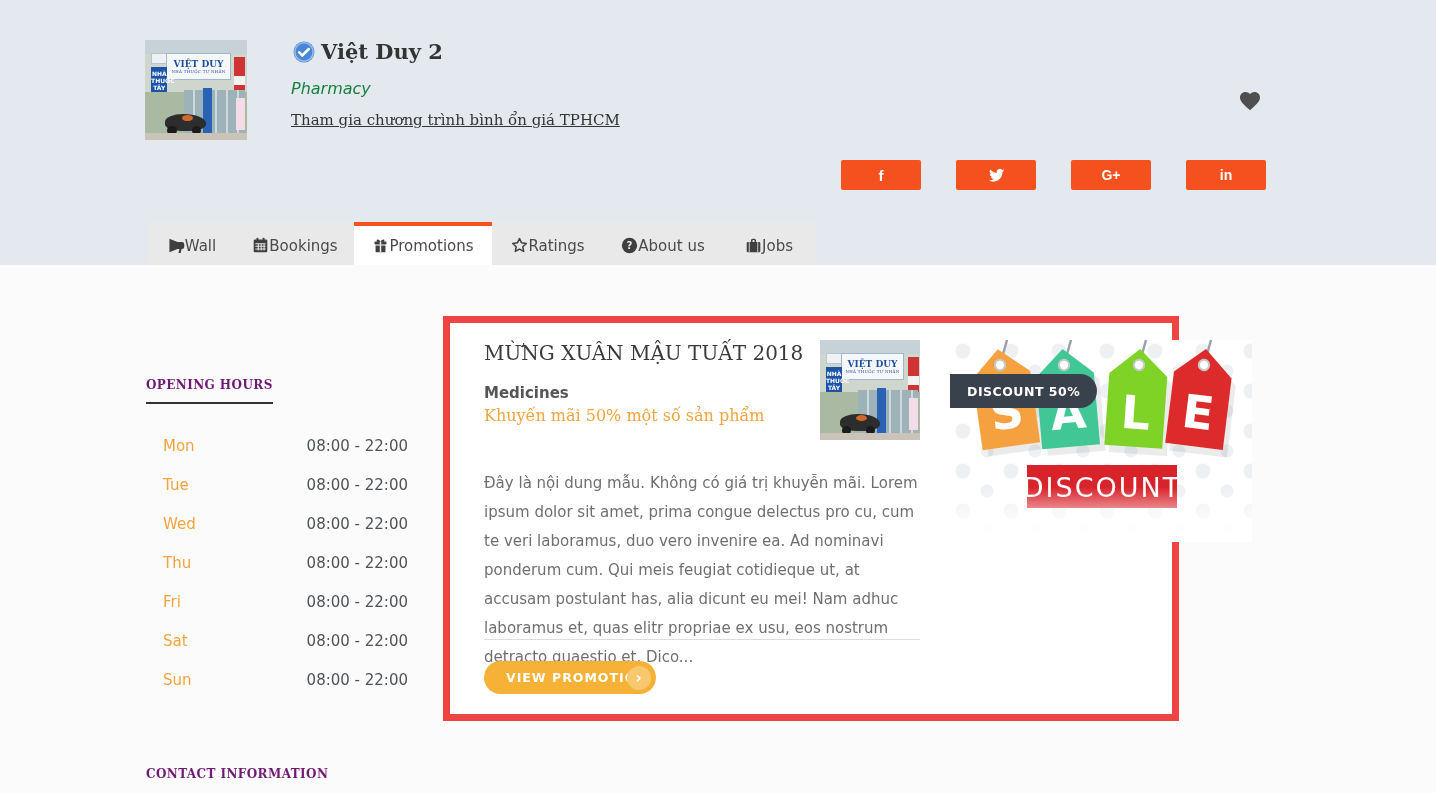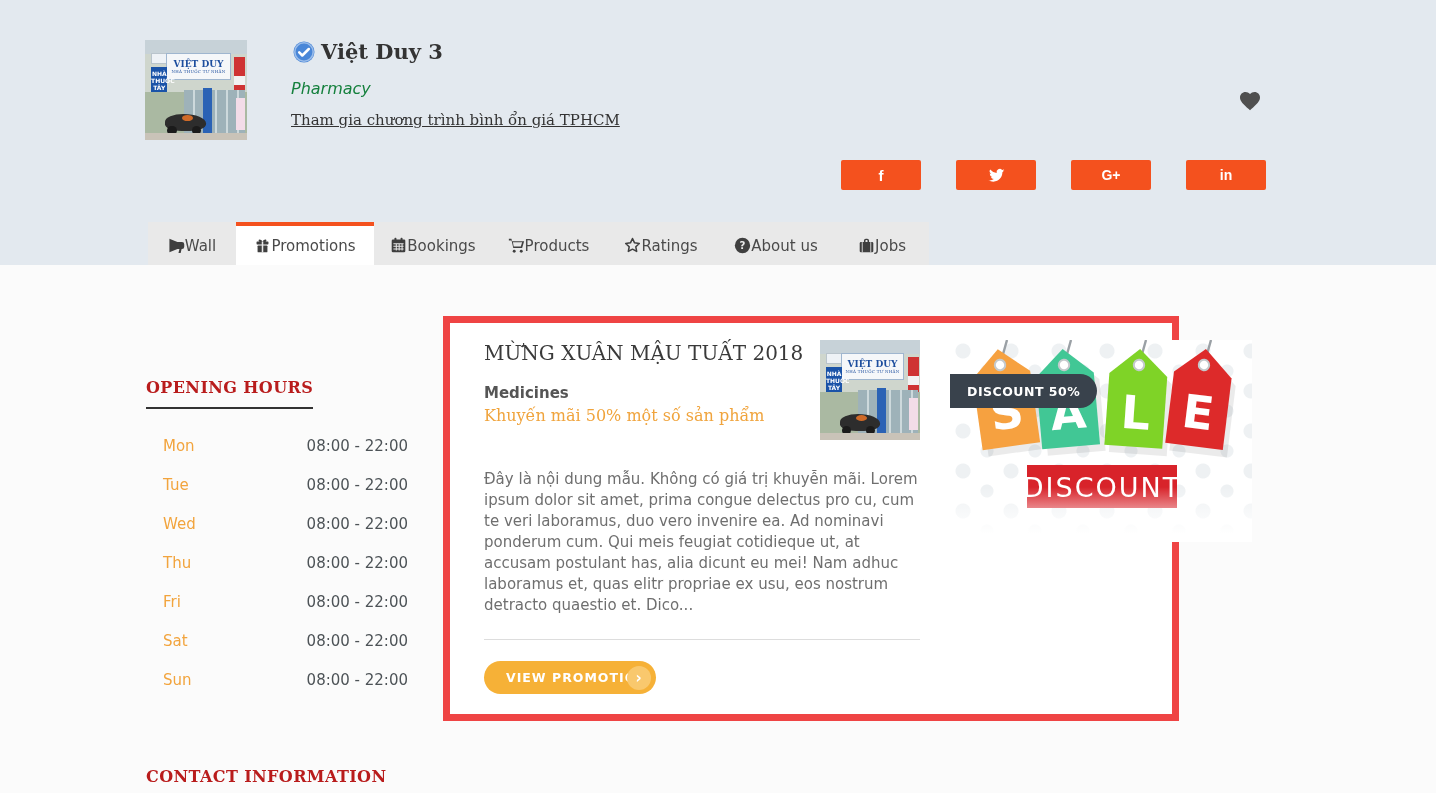--- a/index.html
+++ b/index.html
@@ -53,40 +53,40 @@
   .tabstrip { position:absolute; left:148px; top:222px; height:43px; display:inline-flex; background:#e9e9e9; }
   .tab { height:43px; display:flex; align-items:center; justify-content:center; 
          color:#4a4a4a; font-size:15px; cursor:pointer; border-top:4px solid transparent; flex:none; }
   .tab svg { width:17px; height:17px; fill:#3f3f3f; flex:none; }
   .tab.active { background:#fff; border-top-color:#f4511e; }
   .t-wall{width:88px;} .t-promo{width:138px;} .t-book{width:118px;} .t-prod{width:113px;}
   .t-rate{width:112px;} .t-about{width:118px;} .t-jobs{width:94px;}
 
   
   .oh-title, .ci-title { position:absolute; left:146px; font-family:"DejaVu Serif",serif;
-         font-size:16px; color:#b91c1c; letter-spacing:.4px; }
+         font-size:12px; color:#701a75; letter-spacing:.4px; }
   .oh-title { top:378px; padding-bottom:10px; border-bottom:2px solid #333; }
   .ci-title { top:767px; }
   .hours { position:absolute; left:146px; top:426px; width:262px; }
   .hour-row { height:39px; display:flex; align-items:center; justify-content:space-between; font-size:15px;margin-left:17px; }
   .hour-day { color:#f2a43d; }
   .hour-time{ color:#4d5357; }
 
   
   .card { position:absolute; left:443px; top:316px; width:736px; height:405px; background:#fff;
           border:7px solid #ef4444; }
   .promo-title { position:absolute; left:34px; top:18px; font-family:"DejaVu Serif",serif;
           font-size:20px; color:#3a3a3a; cursor:pointer; }
   .promo-cat   { position:absolute; left:34px; top:61px; font-size:15px; font-weight:bold; color:#555; }
   .promo-sub   { position:absolute; left:34px; top:83px; font-family:"DejaVu Serif",serif;
           font-size:16px; color:#f0a43d; }
   .promo-thumb { position:absolute; left:370px; top:17px; }
   .promo-thumb .storephoto { width:100px; height:100px; }
   .promo-body  { position:absolute; left:34px; top:146px; width:436px; font-size:15px;
-          line-height:21px; color:#6f6f6f; }
+          line-height:29px; color:#6f6f6f; }
   .promo-divider { position:absolute; left:34px; top:316px; width:436px; border-top:1px solid #ddd; }
   .view-btn { position:absolute; left:34px; top:338px; width:172px; height:33px; border:none;
           border-radius:17px; background:#f6b137; color:#fff; font-weight:bold; font-size:12.5px;
           letter-spacing:1px; text-align:left; padding-left:22px; cursor:pointer; font-family:"DejaVu Sans",sans-serif; }
   .view-btn .circ { position:absolute; right:5px; top:4.5px; width:24px; height:24px; border-radius:50%;
           background:#f9c86d; color:#fff; display:flex; align-items:center; justify-content:center;
           font-size:15px; font-weight:bold; }
   .action-row { position:absolute; left:0; top:338px; width:470px; height:33px; }
   .act-share { position:absolute; left:292px; top:7px; color:#f8432e; font-size:15px; cursor:pointer; }
   .act-like  { position:absolute; left:403px; top:7px; color:#f8432e; font-size:15px; cursor:pointer; }
@@ -136,21 +136,21 @@
     </div>
   </div>
 
   <span class="abs verified">
     <svg viewBox="0 0 22 22" width="22" height="22">
       <circle cx="11" cy="11" r="10.5" fill="#4a87d8"></circle>
       <circle cx="11" cy="11" r="9.2" fill="none" stroke="#ffffff" stroke-opacity=".45" stroke-width="1.6"></circle>
       <path d="M6.2 11.4l3.1 3.1L15.8 8" fill="none" stroke="#fff" stroke-width="2.5" stroke-linecap="round" stroke-linejoin="round"></path>
     </svg>
   </span>
-  <div class="abs biz-name">Việt Duy 3</div>
+  <div class="abs biz-name">Việt Duy 2</div>
   <a class="abs biz-cat">Pharmacy</a>
   <div class="abs biz-desc">Tham gia chương trình bình ổn giá TPHCM</div>
 
   <span class="abs fav-heart">
     <svg viewBox="0 0 24 24" width="26" height="24" fill="#4f4f4f">
       <path d="M12 21.3l-1.3-1.2C5.4 15.4 2 12.3 2 8.5 2 5.4 4.4 3 7.5 3c1.7 0 3.4.8 4.5 2.1A6 6 0 0 1 16.5 3C19.6 3 22 5.4 22 8.5c0 3.8-3.4 6.9-8.7 11.6L12 21.3z"></path>
     </svg>
   </span>
 
   <button class="social-btn sb-f">
@@ -170,45 +170,37 @@
     <span>in</span>
   </button>
 
   <div class="tabstrip">
     <div class="tab t-wall">
       <svg viewBox="0 0 18 18" style="transform:scaleX(-1)">
           <path d="M16.5 1.8v14.4L8 12.7H5.9l1 4.3H4.6l-1-4.3h-.4A2.4 2.4 0 0 1 .8 10.3V7.7a2.4 2.4 0 0 1 2.4-2.4H8l8.5-3.5z"></path>
         </svg>
       <span>Wall</span>
     </div>
+    <div class="tab t-book">
+      <svg viewBox="0 0 20 20">
+          <rect x="2" y="3" width="16" height="15" rx="1.5"></rect>
+          <rect x="5.2" y="1" width="2.4" height="4.2" rx="1"></rect>
+          <rect x="12.4" y="1" width="2.4" height="4.2" rx="1"></rect>
+          <path d="M4 8h12M4 11h12M4 14h12M7.4 8v8M10.8 8v8M14.2 8v8" stroke="#e9e9e9" stroke-width="1.2" fill="none"></path>
+        </svg>
+      <span>Bookings</span>
+    </div>
     <div class="tab t-promo active">
       <svg viewBox="0 0 20 20">
           <rect x="3" y="5.2" width="14" height="3.6" rx="0.8"></rect>
           <rect x="4.2" y="10" width="11.6" height="8" rx="1"></rect>
           <path d="M10 5.6C8.8 2.8 5.4 2.2 5.4 4.1s2.8 1.9 4.6 1.9 4.6.1 4.6-1.9-3.4-1.3-4.6 1.5z"></path>
           <rect x="9.1" y="5.2" width="1.8" height="12.8" fill="#e9e9e9"></rect>
         </svg>
       <span>Promotions</span>
-    </div>
-    <div class="tab t-book">
-      <svg viewBox="0 0 20 20">
-          <rect x="2" y="3" width="16" height="15" rx="1.5"></rect>
-          <rect x="5.2" y="1" width="2.4" height="4.2" rx="1"></rect>
-          <rect x="12.4" y="1" width="2.4" height="4.2" rx="1"></rect>
-          <path d="M4 8h12M4 11h12M4 14h12M7.4 8v8M10.8 8v8M14.2 8v8" stroke="#e9e9e9" stroke-width="1.2" fill="none"></path>
-        </svg>
-      <span>Bookings</span>
-    </div>
-    <div class="tab t-prod">
-      <svg viewBox="0 0 20 20">
-          <path d="M1 2h3l.9 3H19l-2.4 8H6.2L4.2 4H1V2zm5.7 9.2h8.4l1.5-4.9H5.8l.9 4.9z"></path>
-          <circle cx="7.3" cy="16.8" r="1.7"></circle>
-          <circle cx="15.6" cy="16.8" r="1.7"></circle>
-        </svg>
-      <span>Products</span>
     </div>
     <div class="tab t-rate">
       <svg viewBox="0 0 20 20">
           <path d="M10 1.8l2.4 5.1 5.6.7-4.1 3.9 1 5.5L10 14.3 5.1 17l1-5.5L2 7.6l5.6-.7L10 1.8z" fill="none" stroke="#3f3f3f" stroke-width="1.8" stroke-linejoin="round"></path>
         </svg>
       <span>Ratings</span>
     </div>
     <div class="tab t-about">
       <svg viewBox="0 0 20 20">
           <circle cx="10" cy="10" r="9"></circle>

